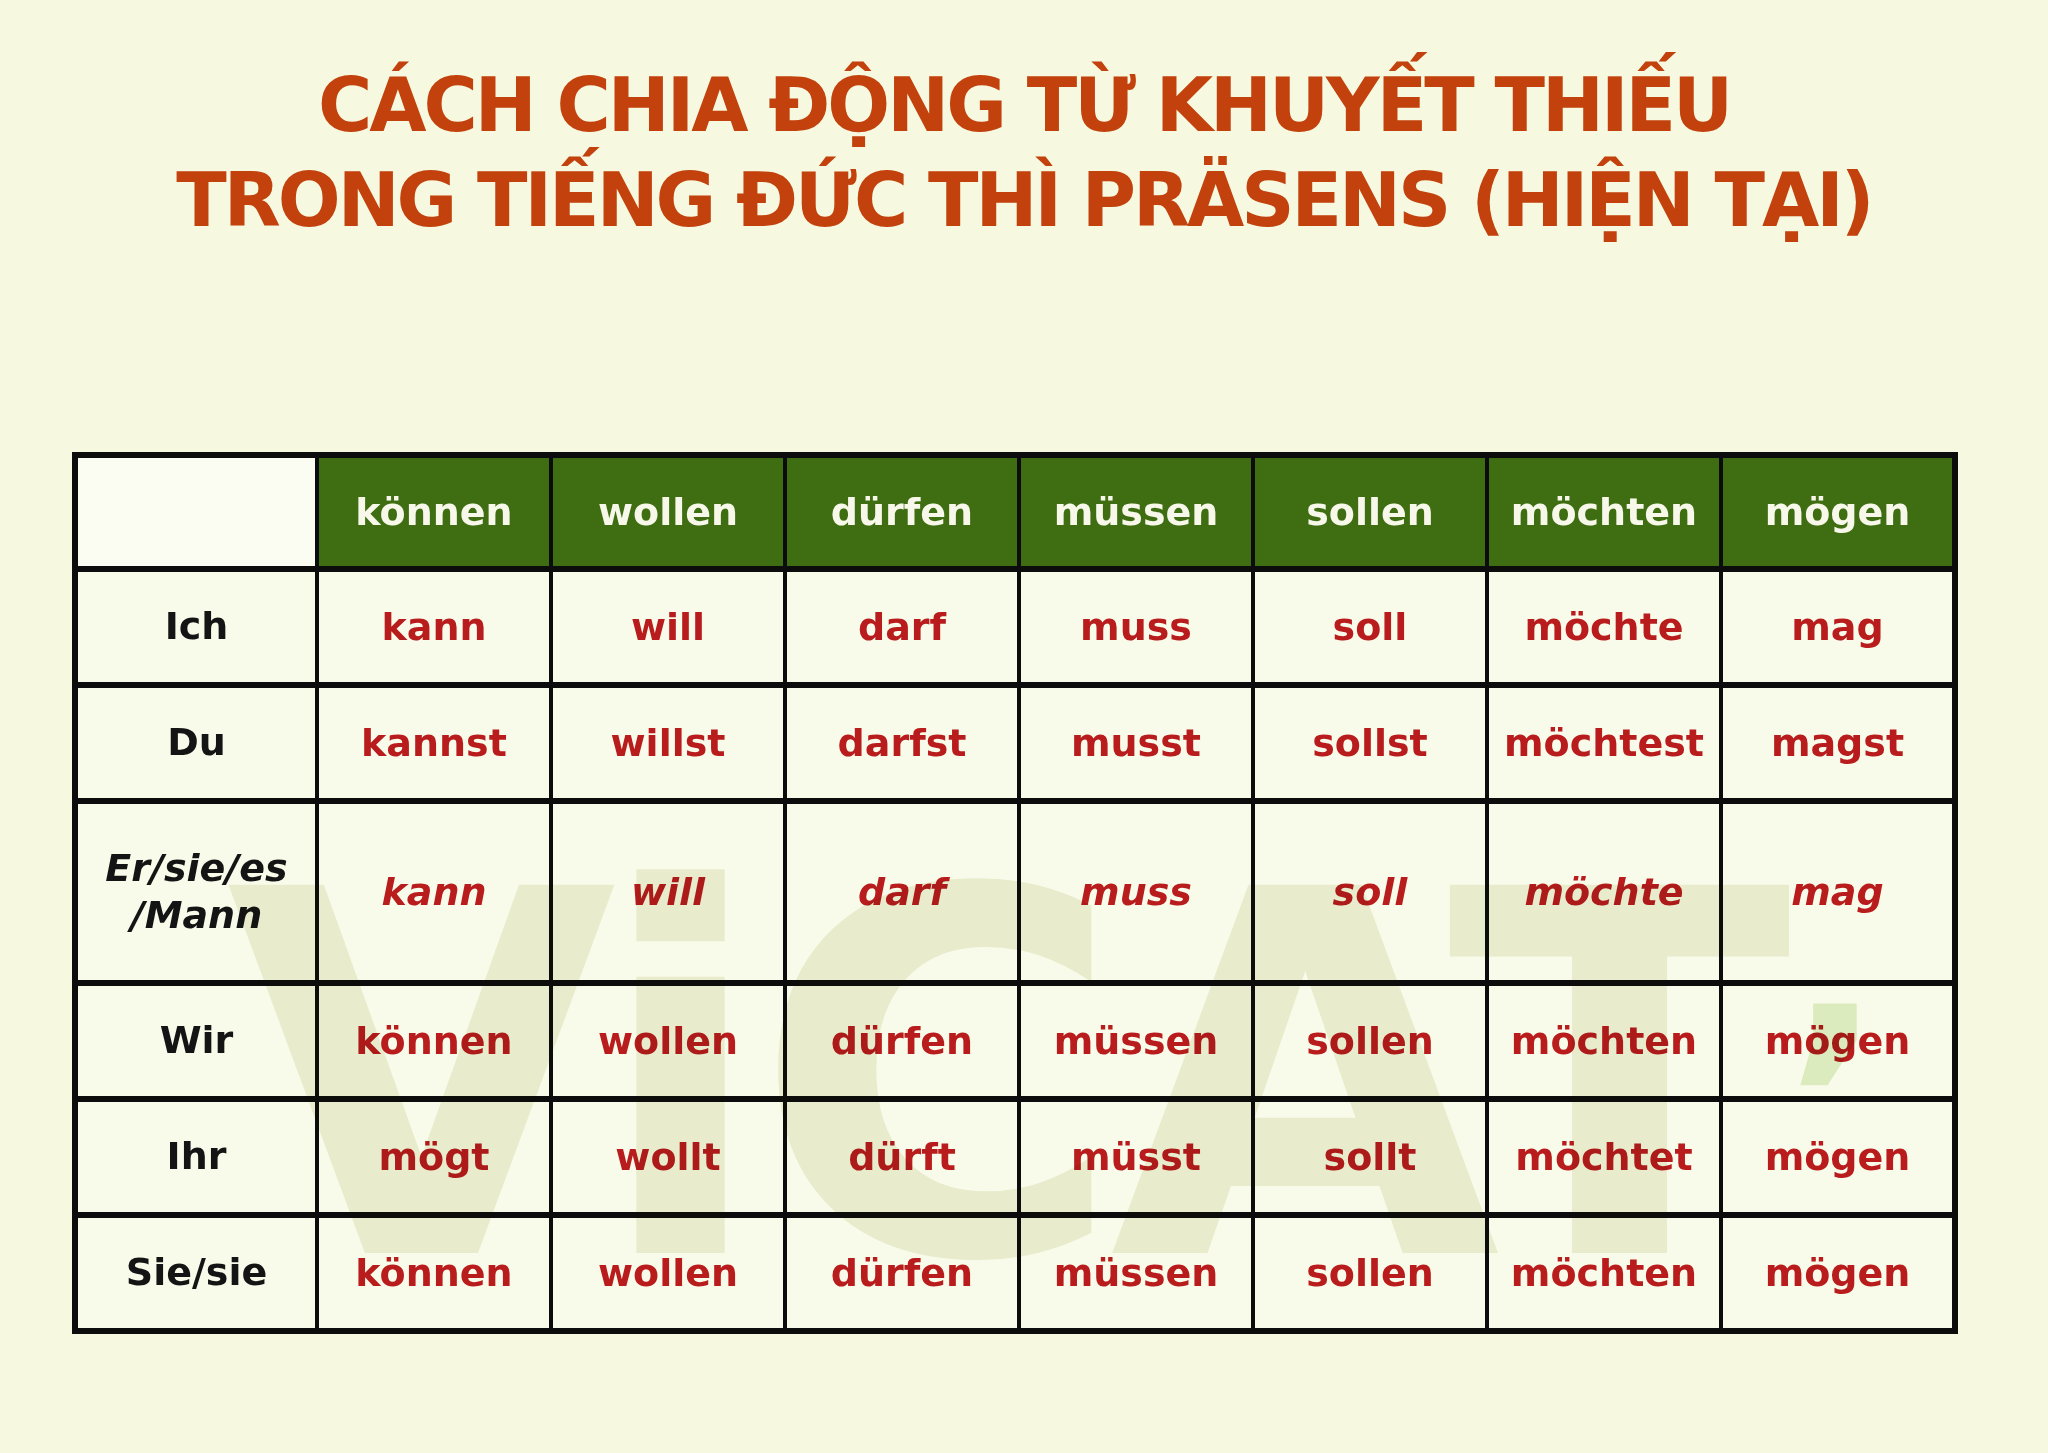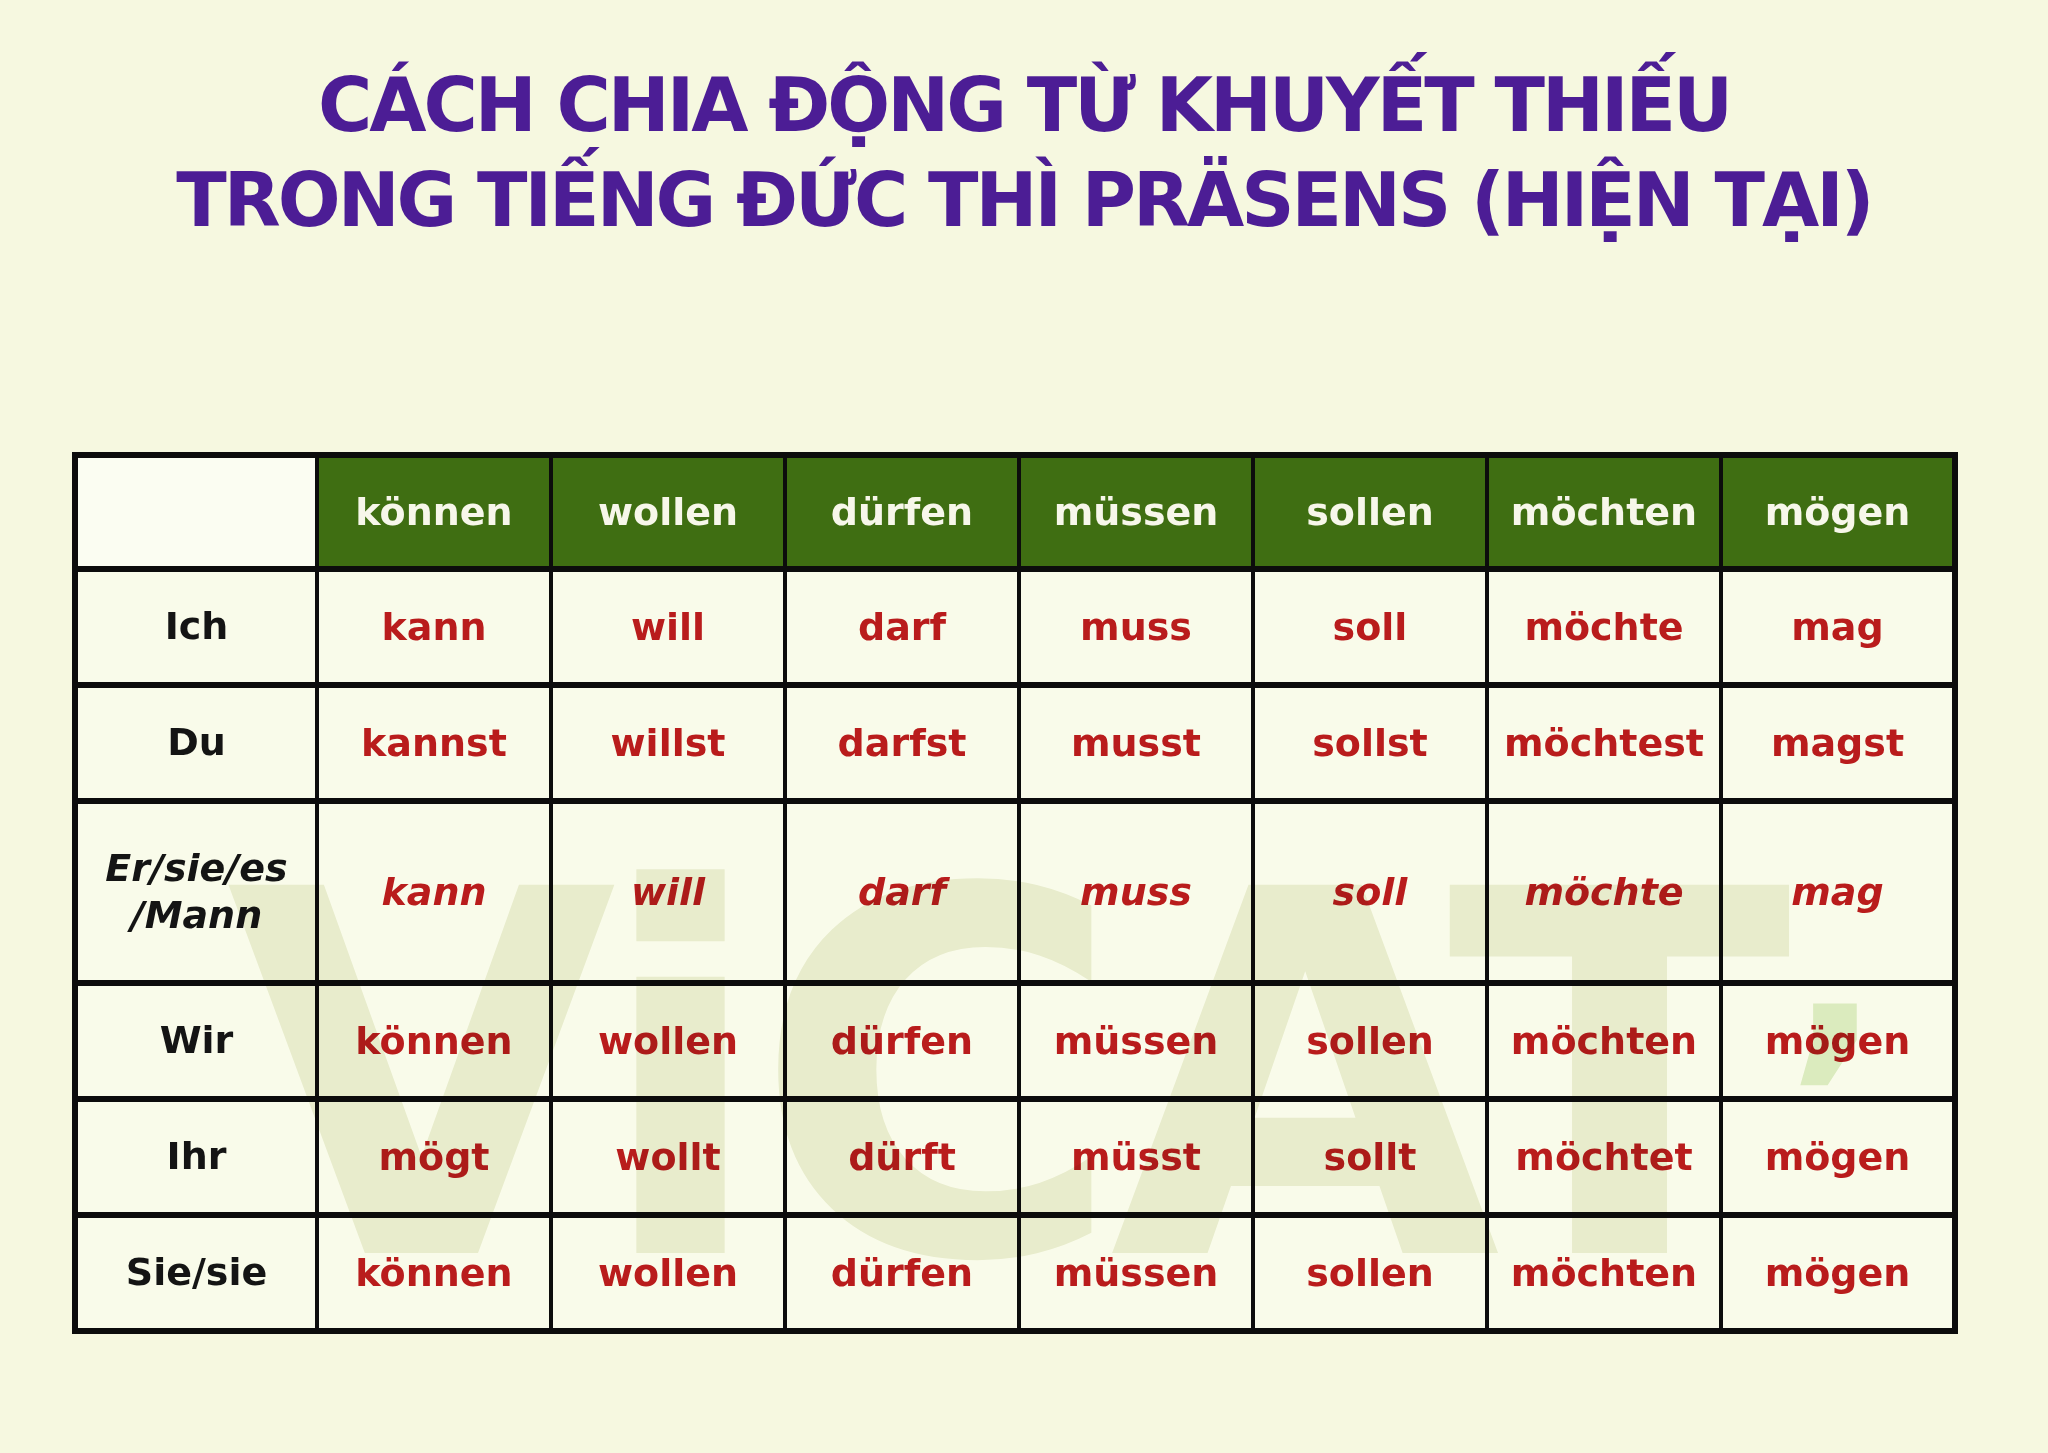--- a/index.html
+++ b/index.html
@@ -17,21 +17,21 @@
     overflow: hidden;
   }
 
   
   .title {
     position: absolute;
     top: 58px;
     left: 0;
     width: 100%;
     text-align: center;
-    color: #4c1d95;
+    color: #c2410c;
     font-weight: 800;
     font-size: 74px;
     line-height: 1.28;
     letter-spacing: -3px;
   }
   .title-line { display: block; white-space: nowrap; }
 
   
   .watermark {
     position: absolute;

